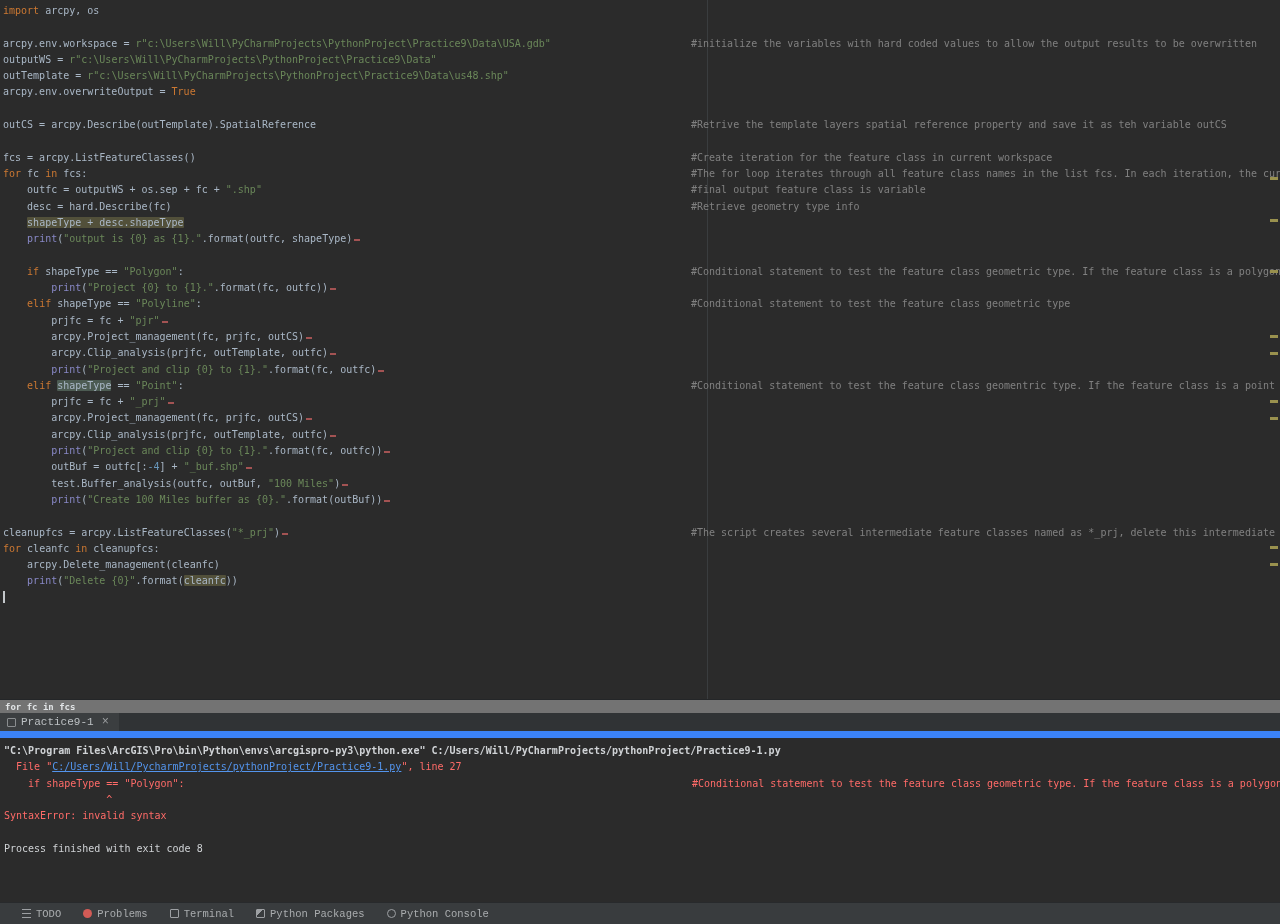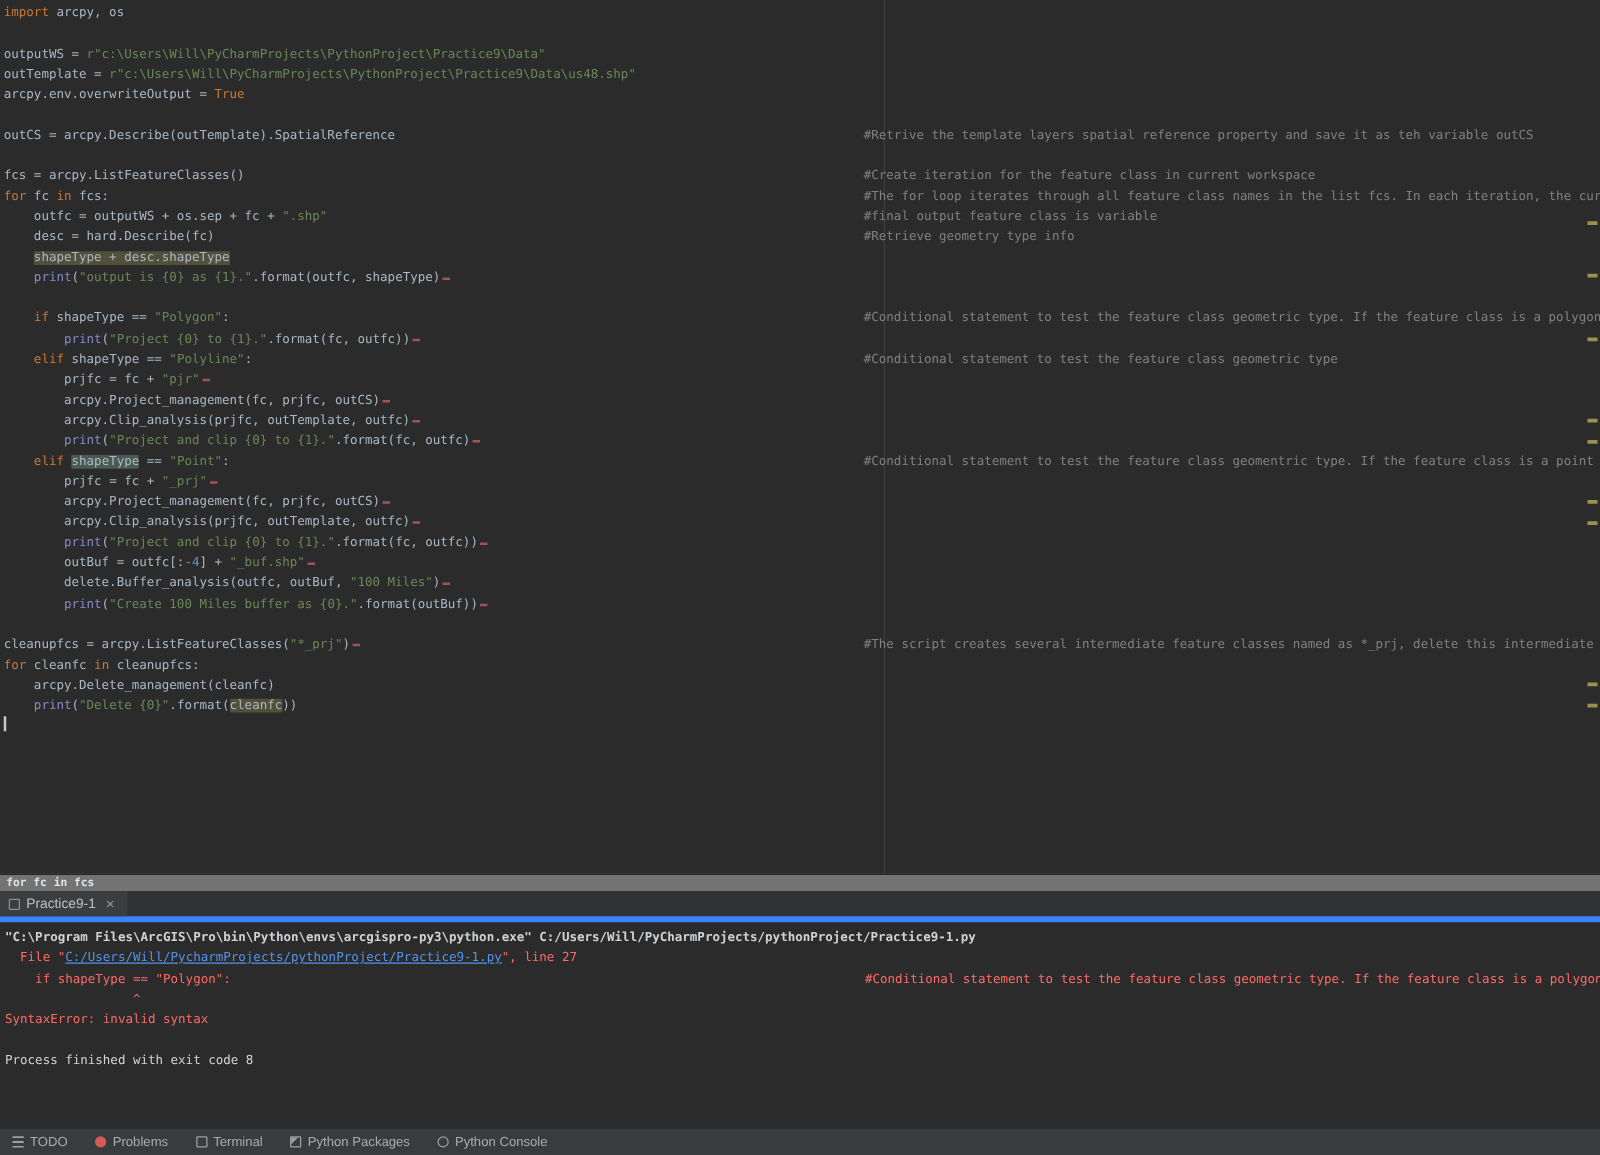--- a/index.html
+++ b/index.html
@@ -22,44 +22,45 @@
   .u{text-decoration-color:#93a1a8;text-underline-offset:2px}
   .hl1{background:#52503a;border-radius:1px}
   .hl2{background:#4c5b52;border-radius:1px}
   .lncomment{position:absolute;left:688px;top:0;white-space:pre}
   .tailerr{display:inline-block;width:6px;height:2px;background:#a35353;margin-left:2px;vertical-align:1px}
   .caret{display:inline-block;width:2px;height:12px;background:#c4c8cb;vertical-align:-2px}
   .guide{position:absolute;left:707px;top:0;height:699px;width:1px;background:#3a3d3f;z-index:1}
   #error-stripe{position:absolute;right:0;top:0;width:12px;height:699px;z-index:3}
   .stripe-mark{position:absolute;right:2px;width:8px;height:3px;background:#99914e}
   .context-bar{height:14px;background:#737373;border-top:1px solid #242628;display:flex;align-items:center;padding-left:5px;font-size:9px;font-weight:bold;color:#e0e3e5}
-  .run-tabbar{height:25px;background:#303335;border-bottom:5px solid #3b82f6;display:flex;align-items:stretch;font-family:Liberation Sans, sans-serif}
+  .run-tabbar{height:25px;background:#303335;border-bottom:7px solid #3b82f6;display:flex;align-items:stretch;font-family:Liberation Mono, monospace}
   .run-tab{display:flex;align-items:center;gap:5px;padding:0 10px 0 7px;background:#3b3e40;color:#bcc0c3;font-size:11px}
   .tab-file-icon{width:9px;height:9px;border:1px solid #8a8d8f;border-radius:1px;display:inline-block}
   .tab-close{color:#9a9d9f;font-size:12px;line-height:1;margin-left:3px;cursor:default}
   .console{position:relative;flex:1;font-size:10px;padding:5px 0 0 4px;overflow:hidden;background:#2b2b2b}
-  .statusbar{height:22px;background:#393c3e;border-top:1px solid #282a2c;display:flex;align-items:center;padding-left:10px;gap:22px;font-family:Liberation Sans, sans-serif;font-size:10.5px;color:#a9acae}
+  .statusbar{height:22px;background:#393c3e;border-top:1px solid #282a2c;display:flex;align-items:center;padding-left:22px;gap:22px;font-family:Liberation Mono, monospace;font-size:10.5px;color:#a9acae}
   .sb-item{display:flex;align-items:center;gap:5px;cursor:default;white-space:nowrap}
   .sb-icon{width:9px;height:9px;display:inline-block;flex:0 0 auto}
   .icon-todo{background:linear-gradient(#9da0a3 0 15%,transparent 15% 42%,#9da0a3 42% 57%,transparent 57% 85%,#9da0a3 85%)}
   .icon-problems{background:#d35b56;border-radius:50%}
   .icon-terminal{border:1px solid #9da0a3;border-radius:1px}
   .icon-python-packages{border:1px solid #9da0a3;border-radius:1px;background:linear-gradient(135deg,#9da0a3 40%,transparent 40%)}
   .icon-python-console{border:1px solid #9da0a3;border-radius:50%}
 </style>
 </head>
 <body>
 
 <div class="ide">
 
   <div class="editor">
     <div class="guide"></div>
     <div id="code-lines">
         <div class="cline"><span class="codetext"><span class="tk-kw">import</span><span class="tk-pl"> arcpy, os</span></span></div>
         <div class="cline"><span class="codetext"></span></div>
+        <div class="cline"><span class="codetext"><span class="tk-pl">arcpy.env.workspace = </span><span class="tk-str">r"c:\Users\Will\PyCharmProjects\PythonProject\Practice9\Data\USA.gdb"</span></span><span class="lncomment tk-cm">#initialize the variables with hard coded values to allow the output results to be overwritten</span></div>
         <div class="cline"><span class="codetext"><span class="tk-pl">outputWS = </span><span class="tk-str">r"c:\Users\Will\PyCharmProjects\PythonProject\Practice9\Data"</span></span></div>
         <div class="cline"><span class="codetext"><span class="tk-pl">outTemplate = </span><span class="tk-str">r"c:\Users\Will\PyCharmProjects\PythonProject\Practice9\Data\us48.shp"</span></span></div>
         <div class="cline"><span class="codetext"><span class="tk-pl">arcpy.env.overwriteOutput = </span><span class="tk-kw">True</span></span></div>
         <div class="cline"><span class="codetext"></span></div>
         <div class="cline"><span class="codetext"><span class="tk-pl">outCS = arcpy.Describe(outTemplate).SpatialReference</span></span><span class="lncomment tk-cm">#Retrive the template layers spatial reference property and save it as teh variable outCS</span></div>
         <div class="cline"><span class="codetext"></span></div>
         <div class="cline"><span class="codetext"><span class="tk-pl">fcs = arcpy.ListFeatureClasses()</span></span><span class="lncomment tk-cm">#Create iteration for the feature class in current workspace</span></div>
         <div class="cline"><span class="codetext"><span class="tk-kw">for</span><span class="tk-pl"> fc </span><span class="tk-kw">in</span><span class="tk-pl"> fcs:</span></span><span class="lncomment tk-cm">#The for loop iterates through all feature class names in the list fcs. In each iteration, the curre</span></div>
         <div class="cline"><span class="codetext"><span class="tk-pl">    </span><span class="tk-pl u">outfc</span><span class="tk-pl"> = outputWS + os.sep + fc + </span><span class="tk-str">".shp"</span></span><span class="lncomment tk-cm">#final output feature class is variable</span></div>
         <div class="cline"><span class="codetext"><span class="tk-pl">    desc = hard.Describe(fc)</span></span><span class="lncomment tk-cm">#Retrieve geometry type info</span></div>
@@ -72,21 +73,21 @@
         <div class="cline"><span class="codetext"><span class="tk-pl">        </span><span class="tk-pl u">prjfc</span><span class="tk-pl"> = fc + </span><span class="tk-str">"pjr"</span></span><span class="tailerr"></span></div>
         <div class="cline"><span class="codetext"><span class="tk-pl">        arcpy.Project_management(fc, </span><span class="tk-pl u">prjfc</span><span class="tk-pl">, outCS)</span></span><span class="tailerr"></span></div>
         <div class="cline"><span class="codetext"><span class="tk-pl">        arcpy.Clip_analysis(</span><span class="tk-pl u">prjfc</span><span class="tk-pl">, outTemplate, outfc)</span></span><span class="tailerr"></span></div>
         <div class="cline"><span class="codetext"><span class="tk-pl">        </span><span class="tk-bi">print</span><span class="tk-pl">(</span><span class="tk-str">"Project and clip {0} to {1}."</span><span class="tk-pl">.format(fc, outfc)</span></span><span class="tailerr"></span></div>
         <div class="cline"><span class="codetext"><span class="tk-pl">    </span><span class="tk-kw">elif</span><span class="tk-pl"> </span><span class="tk-pl hl2">shapeType</span><span class="tk-pl"> == </span><span class="tk-str">"Point"</span><span class="tk-pl">:</span></span><span class="lncomment tk-cm">#Conditional statement to test the feature class geomentric type. If the feature class is a point fe</span></div>
         <div class="cline"><span class="codetext"><span class="tk-pl">        </span><span class="tk-pl u">prjfc</span><span class="tk-pl"> = fc + </span><span class="tk-str">"_prj"</span></span><span class="tailerr"></span></div>
         <div class="cline"><span class="codetext"><span class="tk-pl">        arcpy.Project_management(fc, </span><span class="tk-pl u">prjfc</span><span class="tk-pl">, outCS)</span></span><span class="tailerr"></span></div>
         <div class="cline"><span class="codetext"><span class="tk-pl">        arcpy.Clip_analysis(</span><span class="tk-pl u">prjfc</span><span class="tk-pl">, outTemplate, outfc)</span></span><span class="tailerr"></span></div>
         <div class="cline"><span class="codetext"><span class="tk-pl">        </span><span class="tk-bi">print</span><span class="tk-pl">(</span><span class="tk-str">"Project and clip {0} to {1}."</span><span class="tk-pl">.format(fc, outfc))</span></span><span class="tailerr"></span></div>
         <div class="cline"><span class="codetext"><span class="tk-pl">        outBuf = </span><span class="tk-pl u">outfc</span><span class="tk-pl">[:</span><span class="tk-num">-4</span><span class="tk-pl">] + </span><span class="tk-str">"_buf.shp"</span></span><span class="tailerr"></span></div>
-        <div class="cline"><span class="codetext"><span class="tk-pl">        delete.Buffer_analysis(outfc, outBuf, </span><span class="tk-str">"100 Miles"</span><span class="tk-pl">)</span></span><span class="tailerr"></span></div>
+        <div class="cline"><span class="codetext"><span class="tk-pl">        test.Buffer_analysis(outfc, outBuf, </span><span class="tk-str">"100 Miles"</span><span class="tk-pl">)</span></span><span class="tailerr"></span></div>
         <div class="cline"><span class="codetext"><span class="tk-pl">        </span><span class="tk-bi">print</span><span class="tk-pl">(</span><span class="tk-str">"Create 100 Miles buffer as {0}."</span><span class="tk-pl">.format(outBuf))</span></span><span class="tailerr"></span></div>
         <div class="cline"><span class="codetext"></span></div>
         <div class="cline"><span class="codetext"><span class="tk-pl u">cleanupfcs</span><span class="tk-pl"> = arcpy.ListFeatureClasses(</span><span class="tk-str">"*_prj"</span><span class="tk-pl">)</span></span><span class="tailerr"></span><span class="lncomment tk-cm">#The script creates several intermediate feature classes named as *_prj, delete this intermediate s</span></div>
         <div class="cline"><span class="codetext"><span class="tk-kw">for</span><span class="tk-pl"> </span><span class="tk-pl u">cleanfc</span><span class="tk-pl"> </span><span class="tk-kw">in</span><span class="tk-pl"> cleanupfcs:</span></span></div>
         <div class="cline"><span class="codetext"><span class="tk-pl">    arcpy.Delete_management(cleanfc)</span></span></div>
         <div class="cline"><span class="codetext"><span class="tk-pl">    </span><span class="tk-bi">print</span><span class="tk-pl">(</span><span class="tk-str">"Delete {0}"</span><span class="tk-pl">.format(</span><span class="tk-pl hl1">cleanfc</span><span class="tk-pl">))</span></span></div>
         <div class="cline"><span class="codetext"></span><span class="caret"></span></div>
       </div>
     <div id="error-stripe">
         <div class="stripe-mark" style="top: 177px;"></div>

